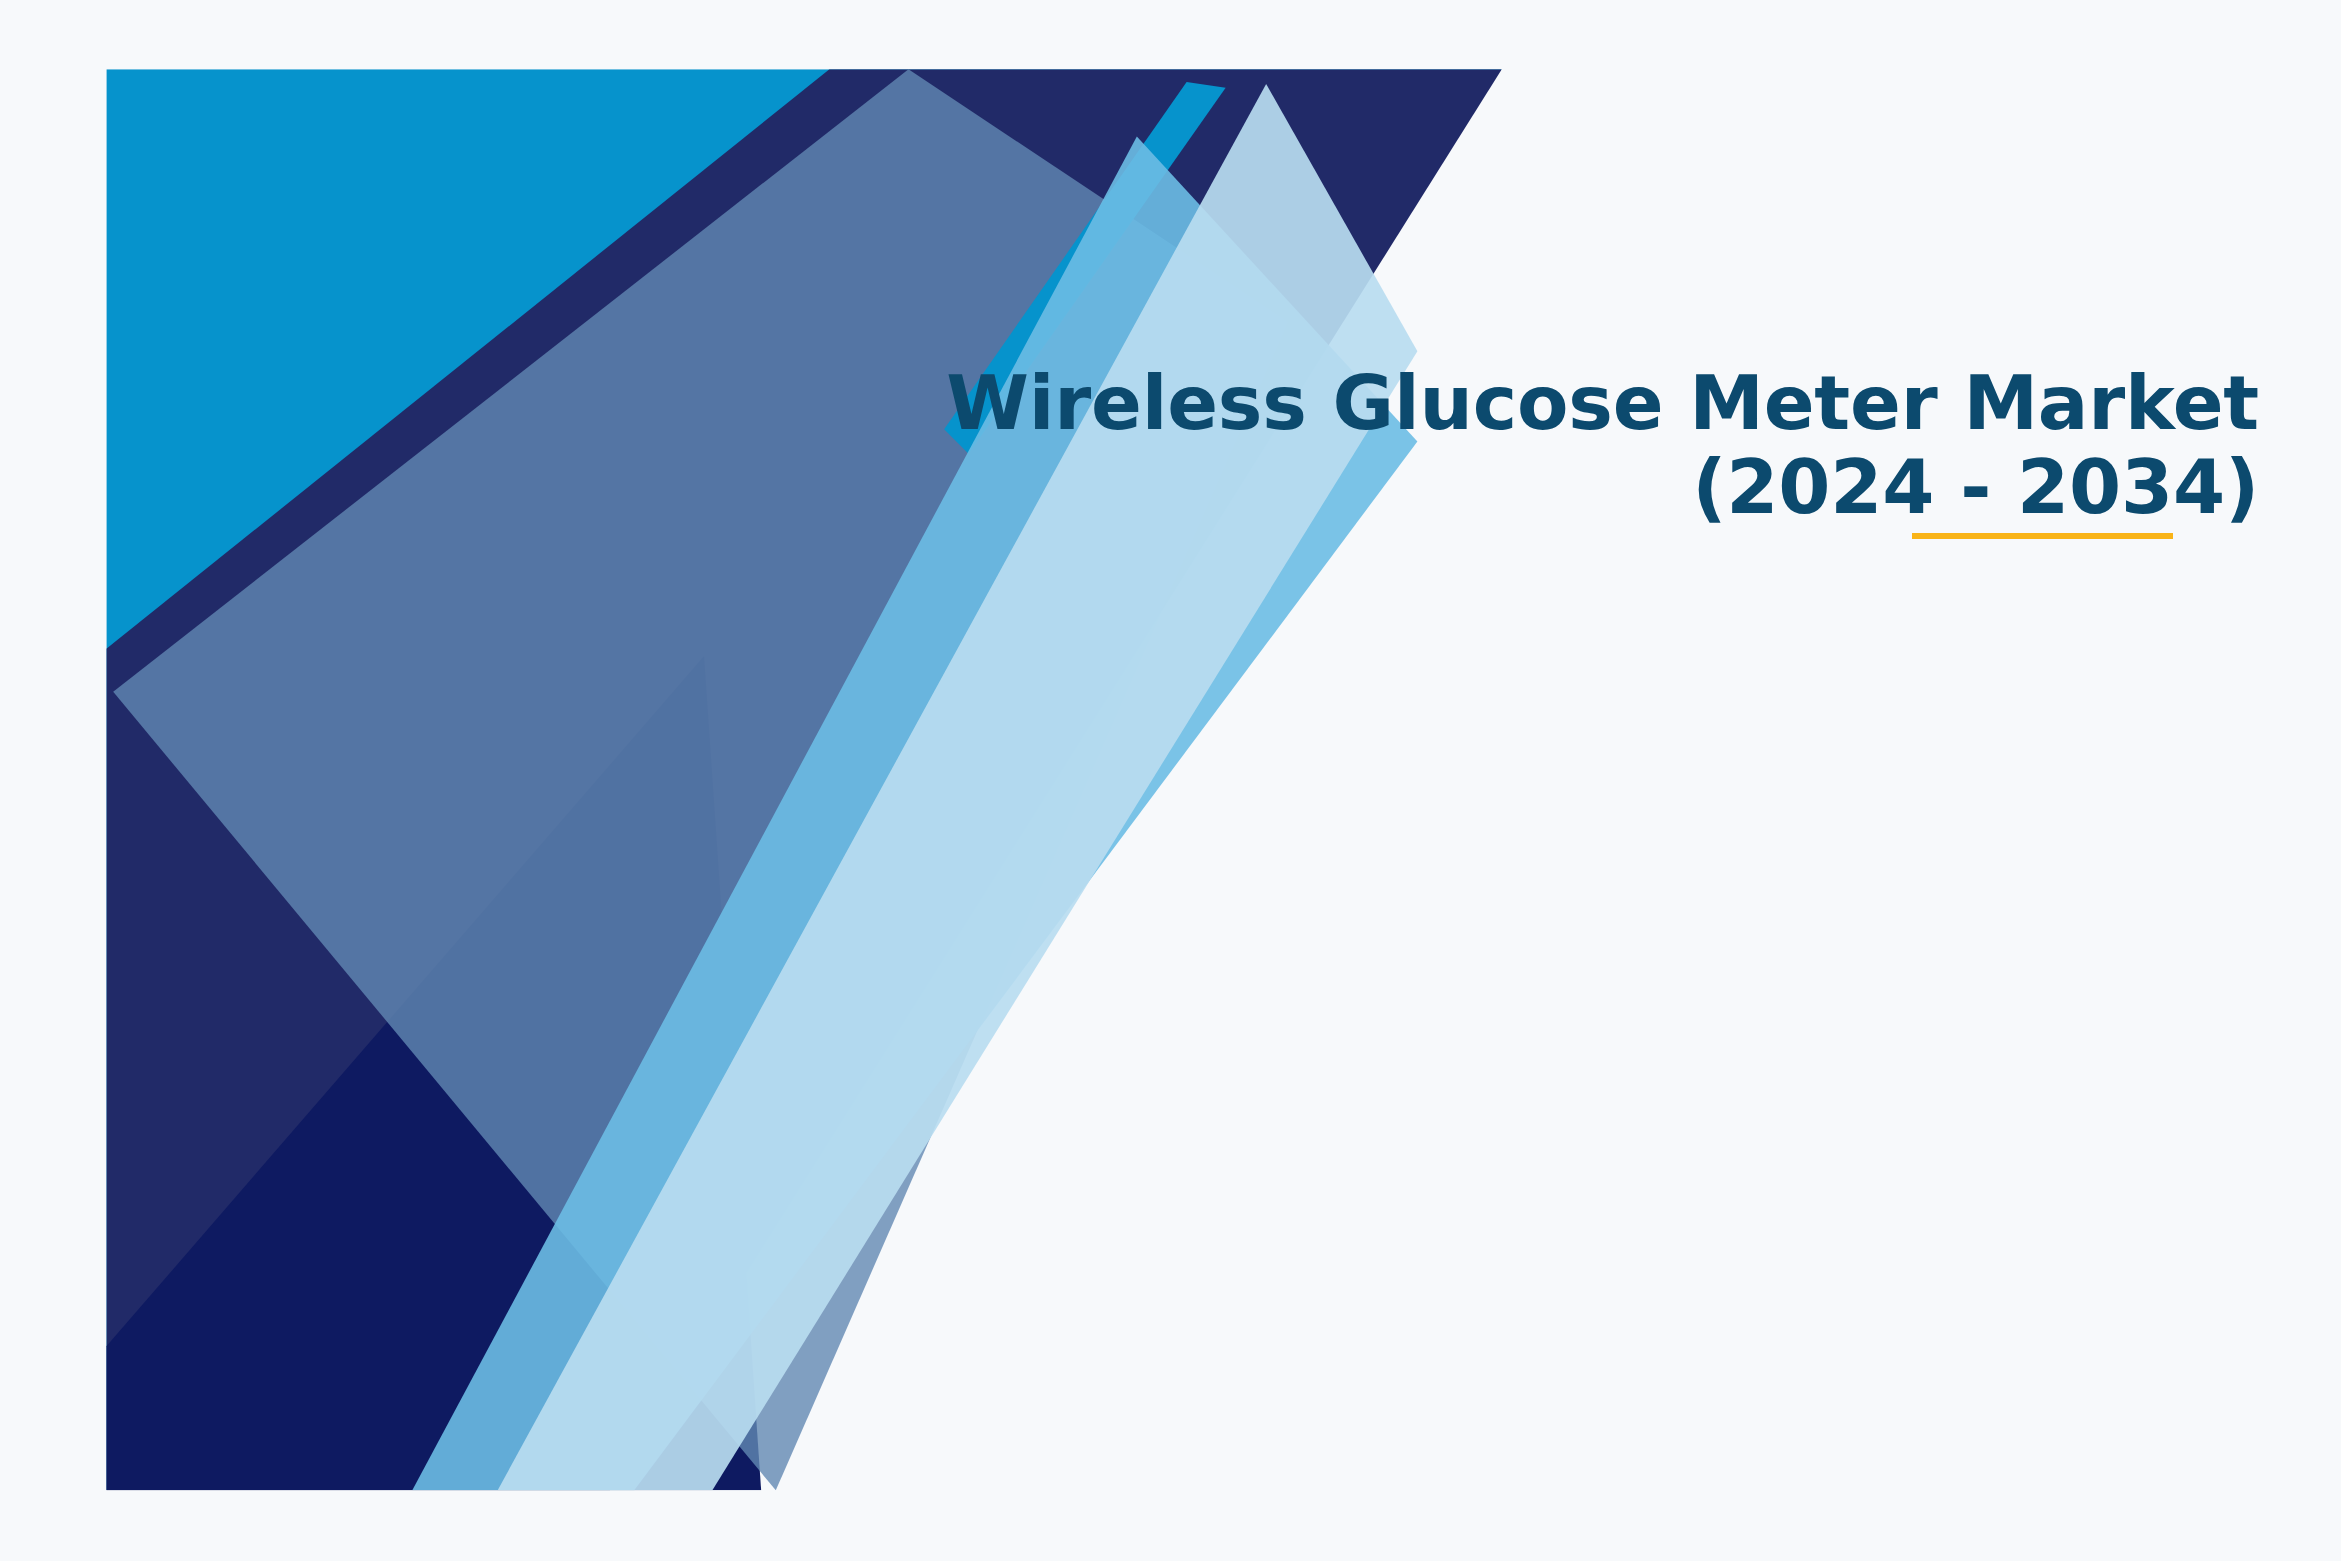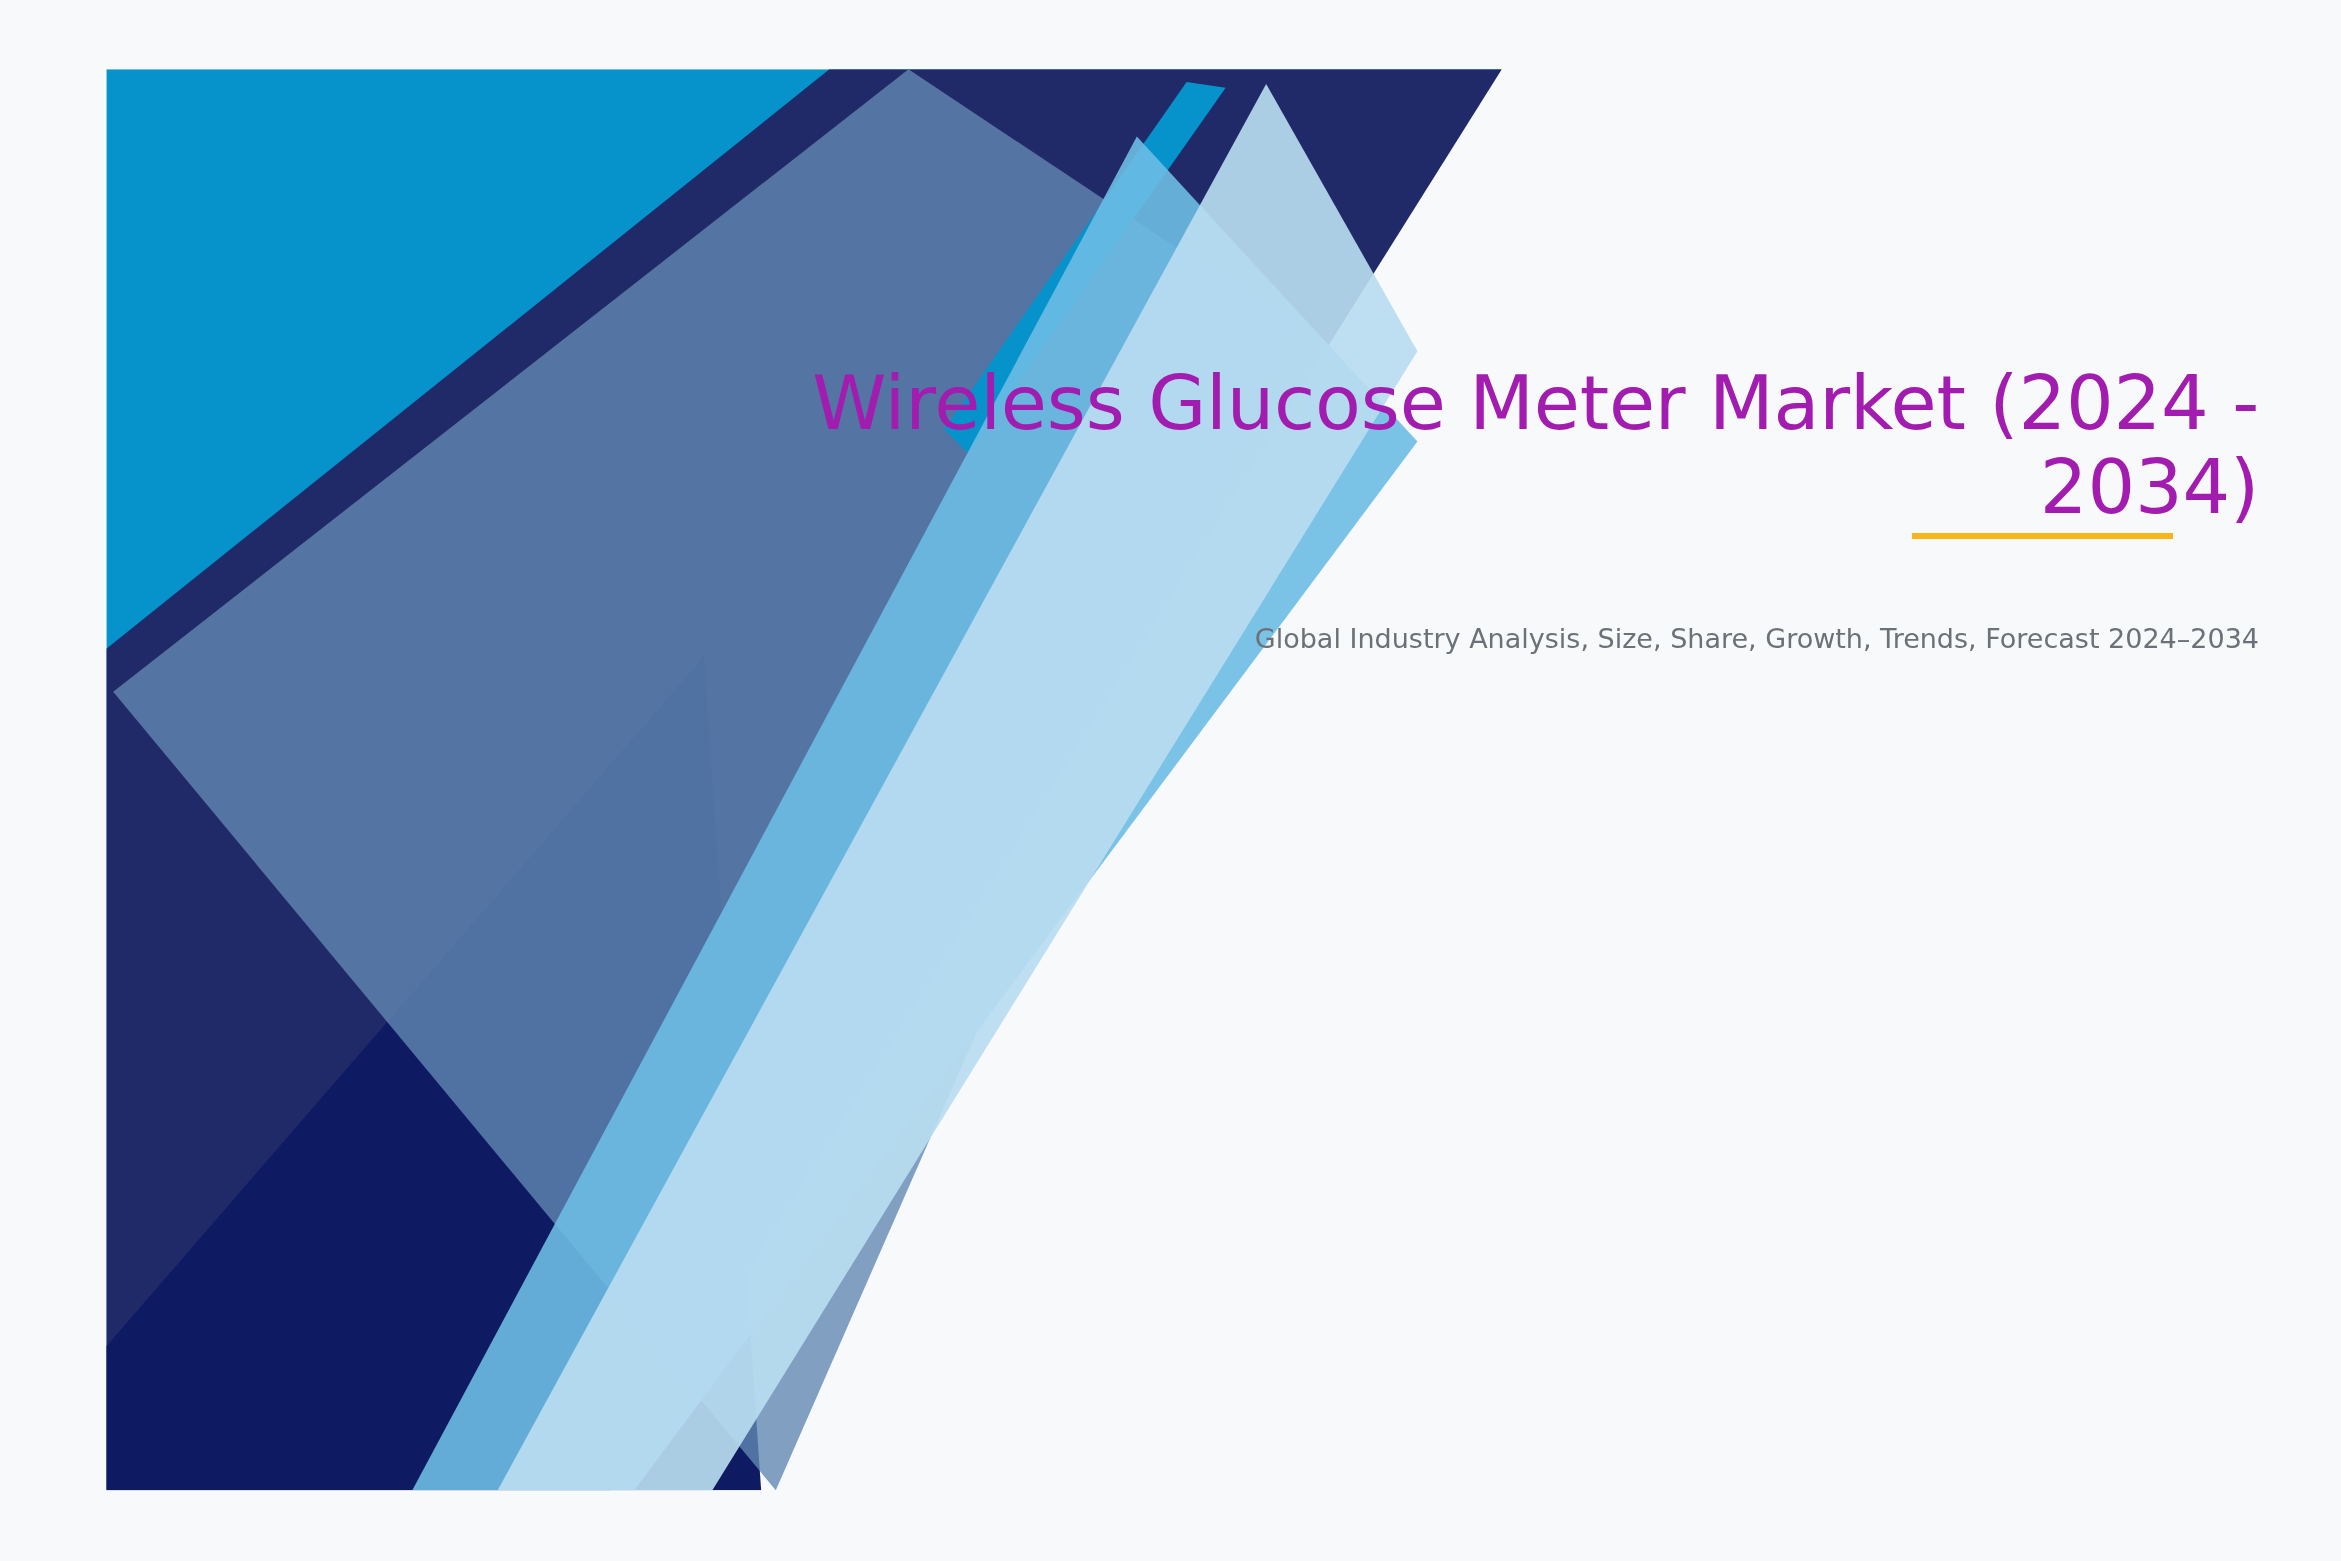--- a/index.html
+++ b/index.html
@@ -43,22 +43,22 @@
 
   #title-wrap {
     position: relative;
     display: block;
   }
 
   #report-title {
     font-family: "DejaVu Sans", sans-serif;
     font-size: 75px;
     line-height: 1.12;
-    font-weight: 400;
-    color: #a21caf;
+    font-weight: 700;
+    color: #0c4a6e;
     letter-spacing: -0.2px;
     margin: 0;
     position: relative;
     z-index: 2;
     white-space: normal;
   }
 
   #title-accent {
     position: absolute;
     right: 86px;
@@ -112,17 +112,16 @@
     </g>
   </svg>
 
   <div id="text-block">
 
     <div id="title-wrap">
       <div id="title-accent"></div>
       <h1 id="report-title">Wireless Glucose Meter Market (2024 - 2034)</h1>
     </div>
 
-    <p id="report-subtitle">Global Industry Analysis, Size, Share, Growth, Trends, Forecast 2024–2034</p>
   </div>
 
 </div>
 
 
 </body></html>

